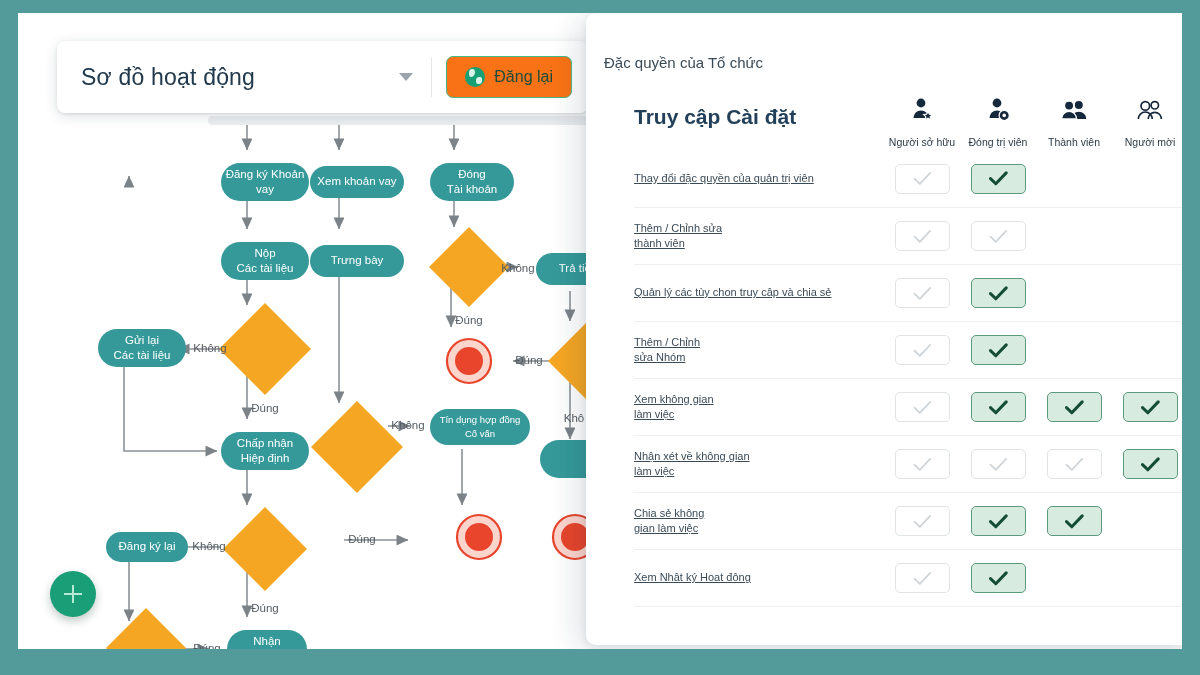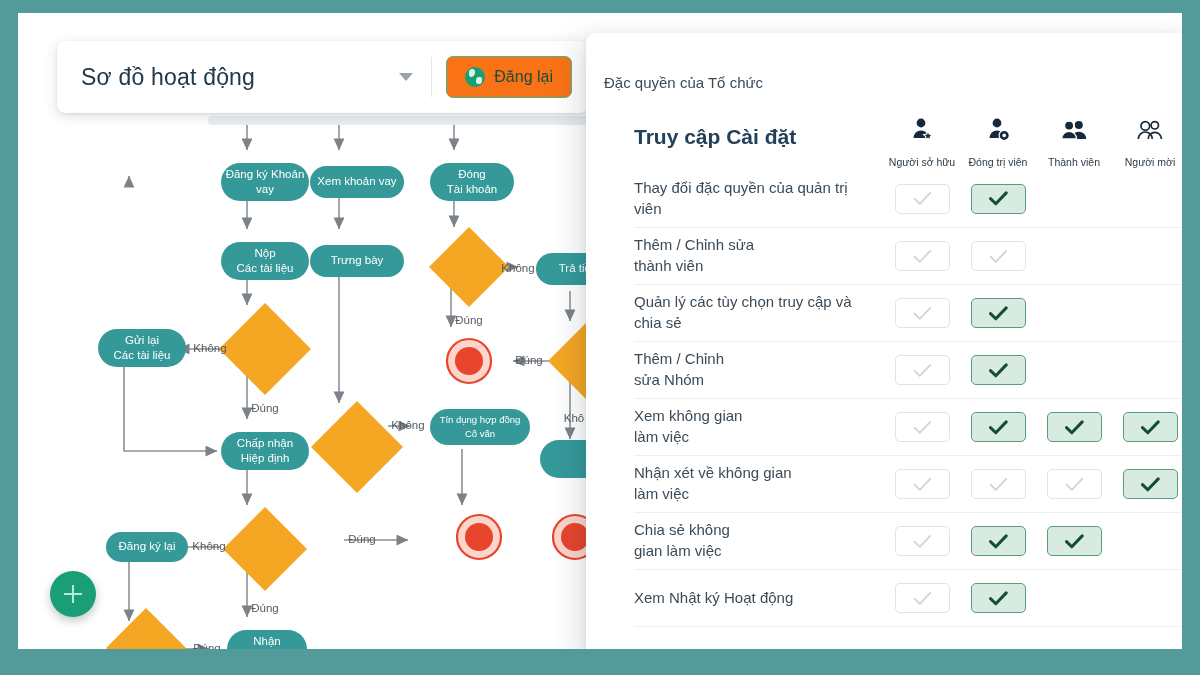--- a/index.html
+++ b/index.html
@@ -127,21 +127,21 @@
   }
   #fab .plus::before, #fab .plus::after {
     content: ""; position: absolute; background: #b6e9d6;
   }
   #fab .plus::before { left: 8px; top: 0; width: 2px; height: 18px; }
   #fab .plus::after  { top: 8px; left: 0; height: 2px; width: 18px; }
 
   
   #panel {
     position: absolute;
-    left: 568px; top: 20px;
+    left: 568px; top: 0;
     width: 614px; height: 632px;
     background: #ffffff;
     border-radius: 10px;
     box-shadow: -10px 6px 28px rgba(25,45,60,.13), 0 2px 8px rgba(25,45,60,.08);
     z-index: 20;
     overflow: hidden;
   }
   #panel-title {
     font-size: 15px;
     color: #3a4b58;
@@ -175,24 +175,25 @@
   .icn { height: 26px; display: flex; align-items: flex-end; }
 
   .trow {
     display: flex; align-items: center;
     min-height: 57px;
     border-top: 1px solid #edf0f2;
   }
   .trow:first-of-type { border-top: none; }
   .trow .rlabel {
     width: 250px;
-    font-size: 15px;
+    font-size: 11px;
     color: #3b4a57;
     line-height: 1.38;
     padding-right: 12px;
+    text-decoration: underline;
   }
   .cellwrap {
     width: 76px;
     display: flex; justify-content: center; align-items: center;
   }
   .cbx {
     width: 55px; height: 30px;
     border-radius: 5px;
     display: flex; align-items: center; justify-content: center;
     cursor: pointer;

